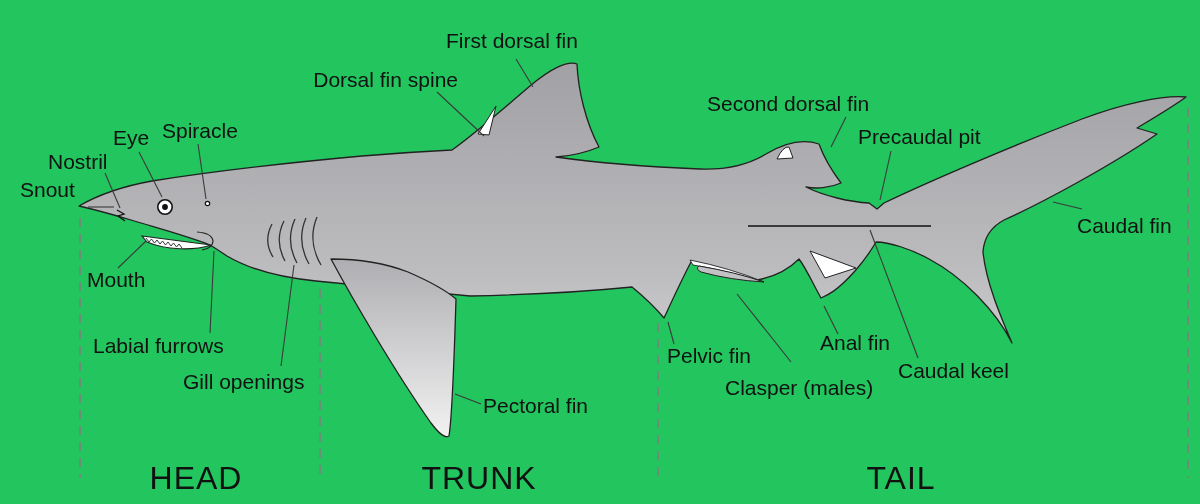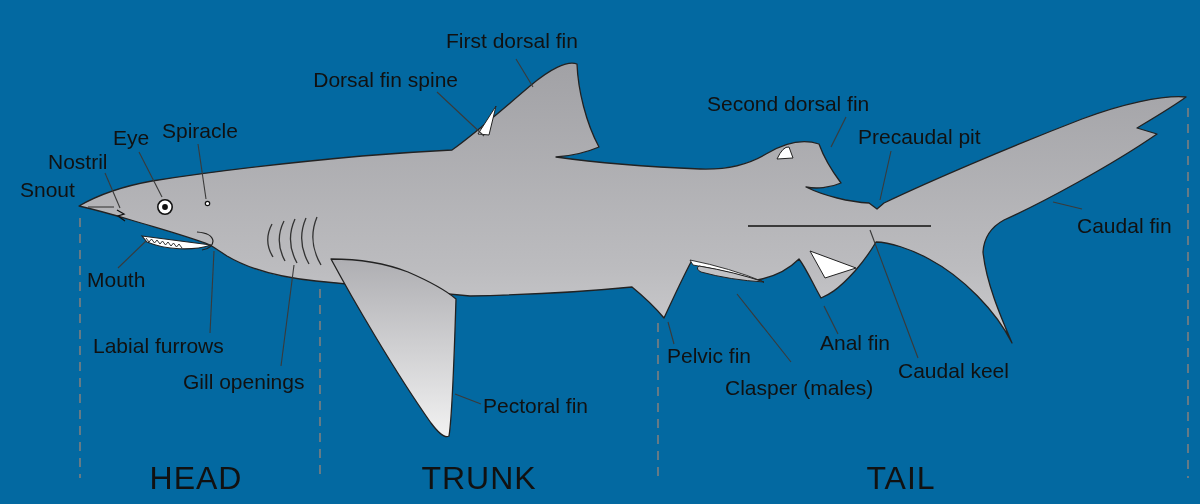--- a/index.html
+++ b/index.html
@@ -4,21 +4,21 @@
 <style>
   html, body {
     margin: 0;
     padding: 0;
     background: #ffffff;
   }
   .stage {
     position: relative;
     width: 1200px;
     height: 504px;
-    background: #0369a1;
+    background: #22c55e;
     overflow: hidden;
     font-family: "Liberation Sans", "DejaVu Sans", sans-serif;
   }
   svg { display: block; }
   text.part-label {
     font-family: "Liberation Sans", "DejaVu Sans", sans-serif;
     font-size: 21px;
     fill: #111111;
   }
   text.section-label {

